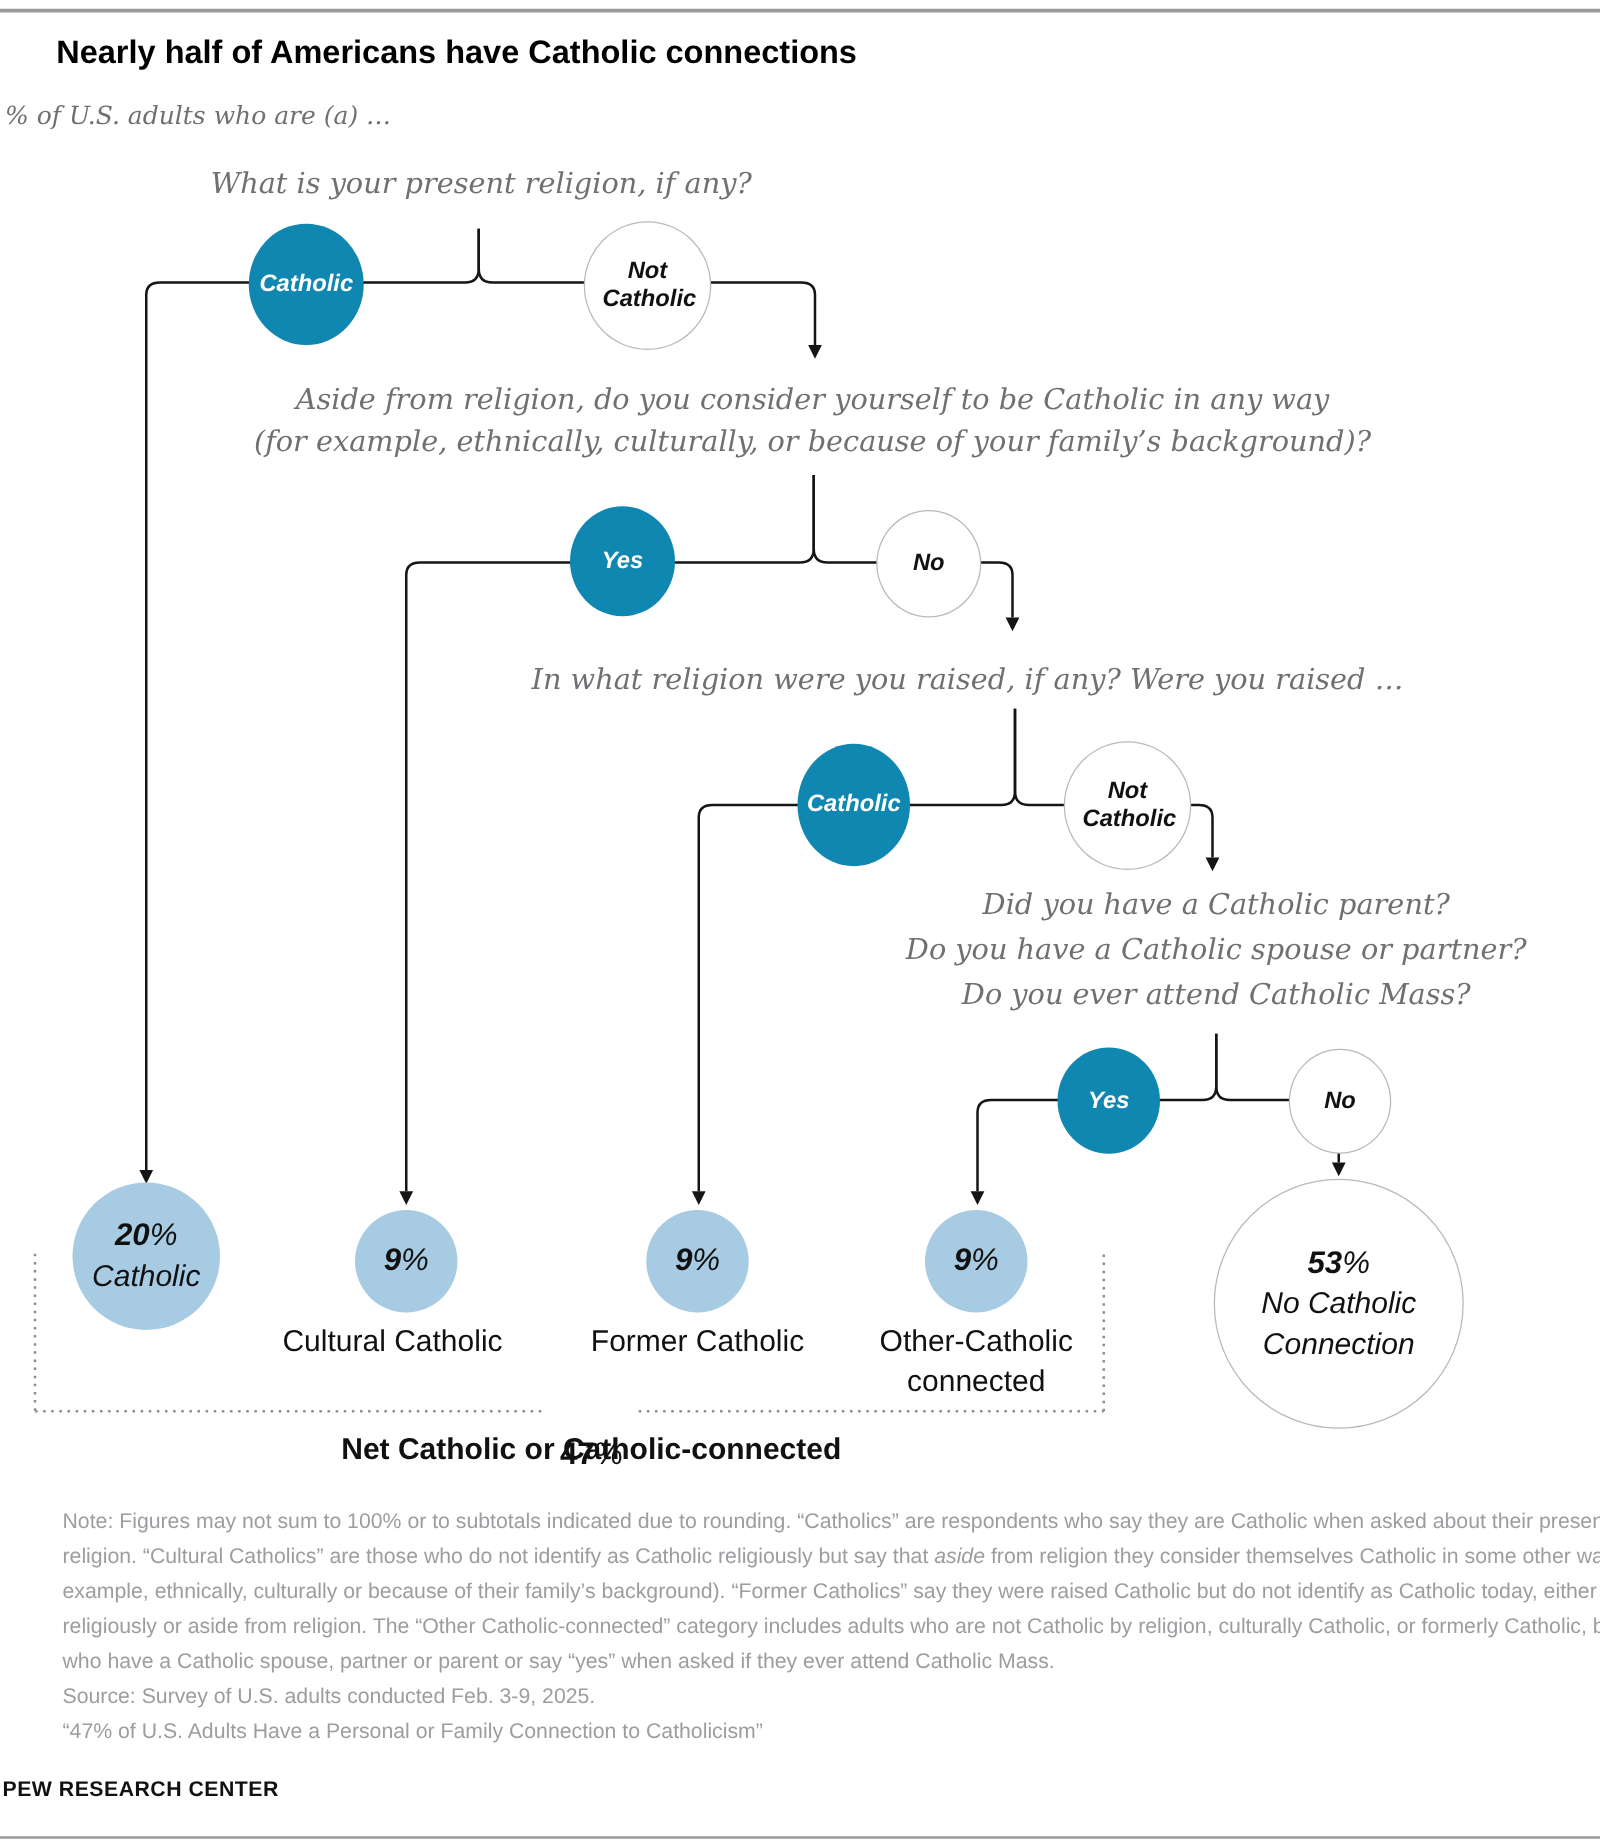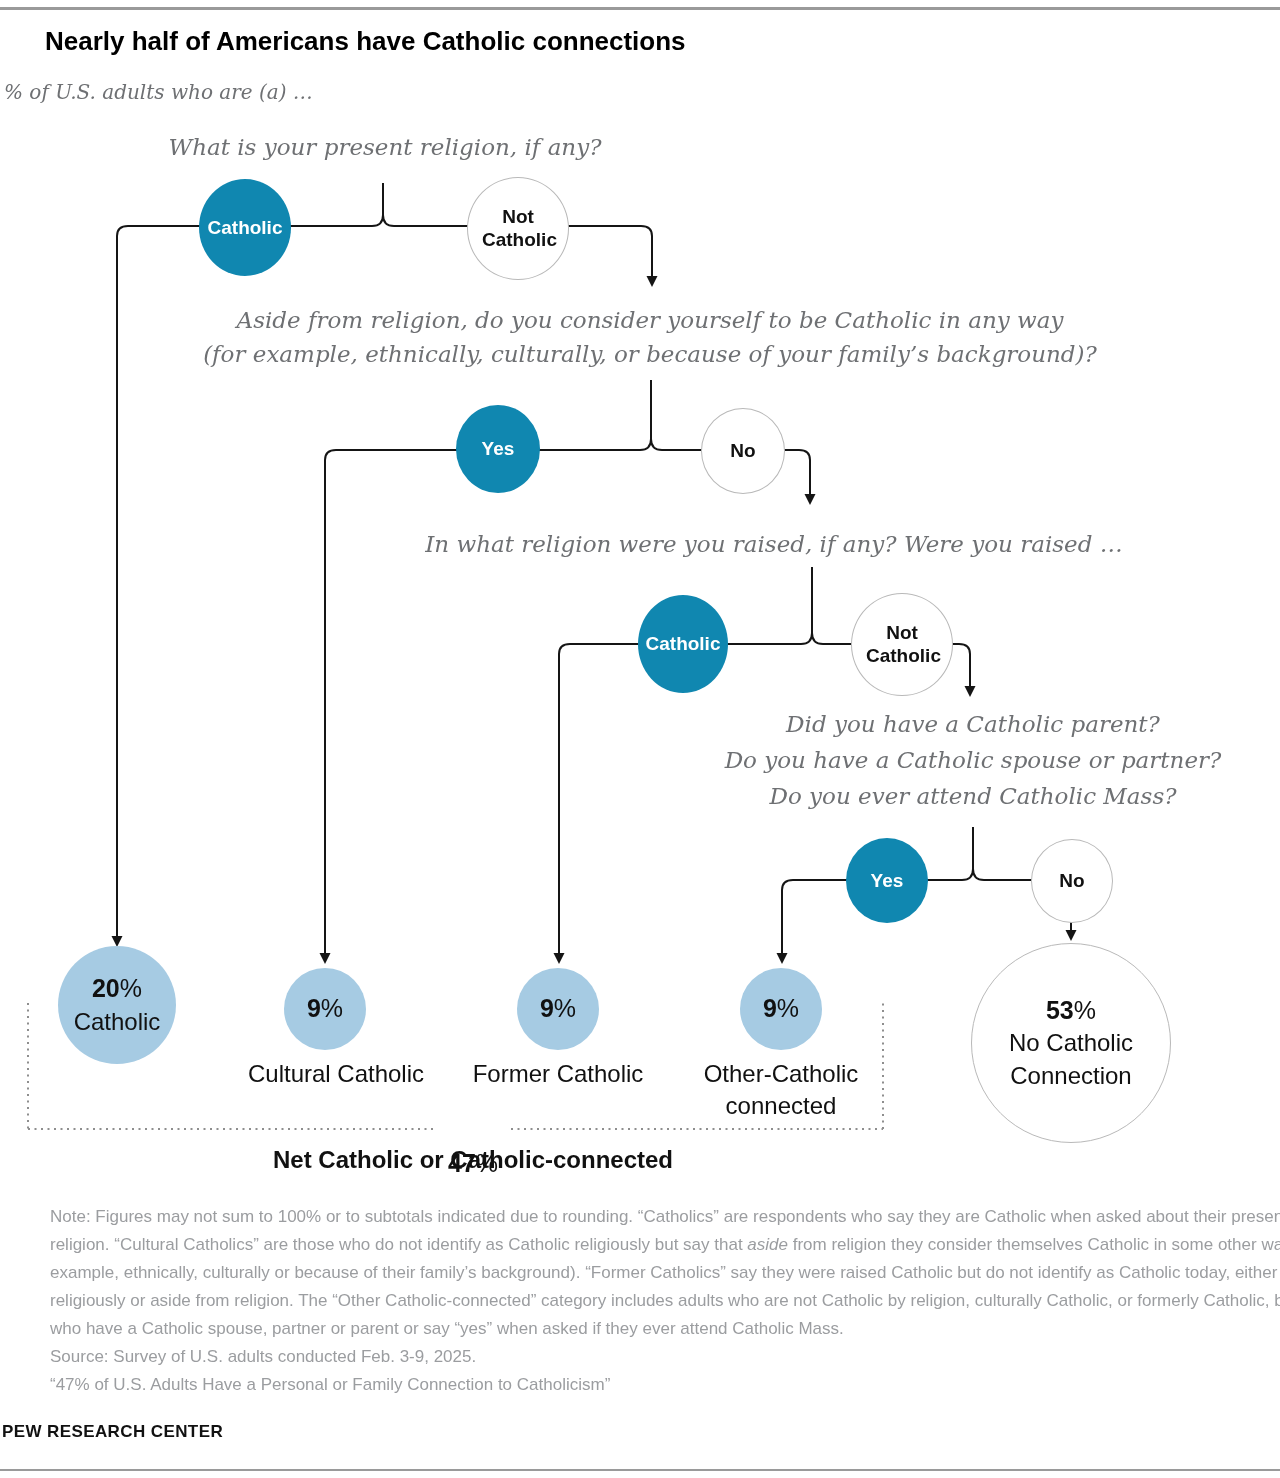--- a/index.html
+++ b/index.html
@@ -11,21 +11,21 @@
   .subtitle{position:absolute;left:4px;top:80px;font-size:20px;color:var(--question,#6e7073);
             font-family:"DejaVu Serif",serif;font-style:italic;}
   .q{position:absolute;transform:translateX(-50%);text-align:center;white-space:nowrap;
      font-family:"DejaVu Serif",serif;font-style:italic;color:var(--question,#6e7073);
      font-size:23px;line-height:34px;}
   svg.connectors{position:absolute;left:0;top:0;z-index:1;}
   .connector{stroke:var(--line,#151515);stroke-width:2;fill:none;}
   .arrowhead{fill:var(--line,#151515);stroke:none;}
   .dotted{stroke:var(--dots,#8e8e8e);stroke-width:2;fill:none;stroke-dasharray:2 4.5;}
   .node{position:absolute;z-index:2;border-radius:50%;display:flex;flex-direction:column;
-        align-items:center;justify-content:center;text-align:center;}
+        align-items:center;justify-content:center;text-align:center;font-style:italic;}
   .node.blue{background:var(--blue,#1087b0);color:#fff;font-weight:bold;font-size:19px;}
   .node.white{background:#fff;border:1.5px solid var(--node-border,#b9b9b9);color:#111;
               font-weight:bold;font-size:19px;line-height:1.18;}
   .node.light{background:var(--light-blue,#a6cbe3);color:#111;}
   .node .num{font-size:25px;font-weight:bold;color:#111;line-height:1.35;}
   .node .num .pc{font-weight:normal;}
   .node .inlabel{font-size:24px;font-weight:normal;color:#111;line-height:1.35;}
   .node.white .num, .node.white .inlabel{font-weight:inherit;}
   .reslabel{position:absolute;z-index:2;transform:translateX(-50%);text-align:center;
             font-size:24px;color:#111;line-height:32px;white-space:nowrap;}
@@ -121,21 +121,21 @@
   </div>
 
   <div class="node light" style="left:58px;top:946px;width:118px;height:118px;">
     <span class="num"><b>20</b><span class="pc">%</span></span>
     <span class="inlabel">Catholic</span>
   </div>
 
   <div class="node light" style="left:284px;top:968px;width:82px;height:82px;">
     <span class="num"><b>9</b><span class="pc">%</span></span>
   </div>
-  <div class="reslabel" style="left:336px;top:1058px;">Cultural Catholic</div>
+  <div class="reslabel" style="left:314px;top:1058px;">Cultural Catholic</div>
 
   <div class="node light" style="left:517px;top:968px;width:82px;height:82px;">
     <span class="num"><b>9</b><span class="pc">%</span></span>
   </div>
   <div class="reslabel" style="left:558px;top:1058px;">Former Catholic</div>
 
   <div class="node light" style="left:740px;top:968px;width:82px;height:82px;">
     <span class="num"><b>9</b><span class="pc">%</span></span>
   </div>
   <div class="reslabel" style="left:781px;top:1058px;">

